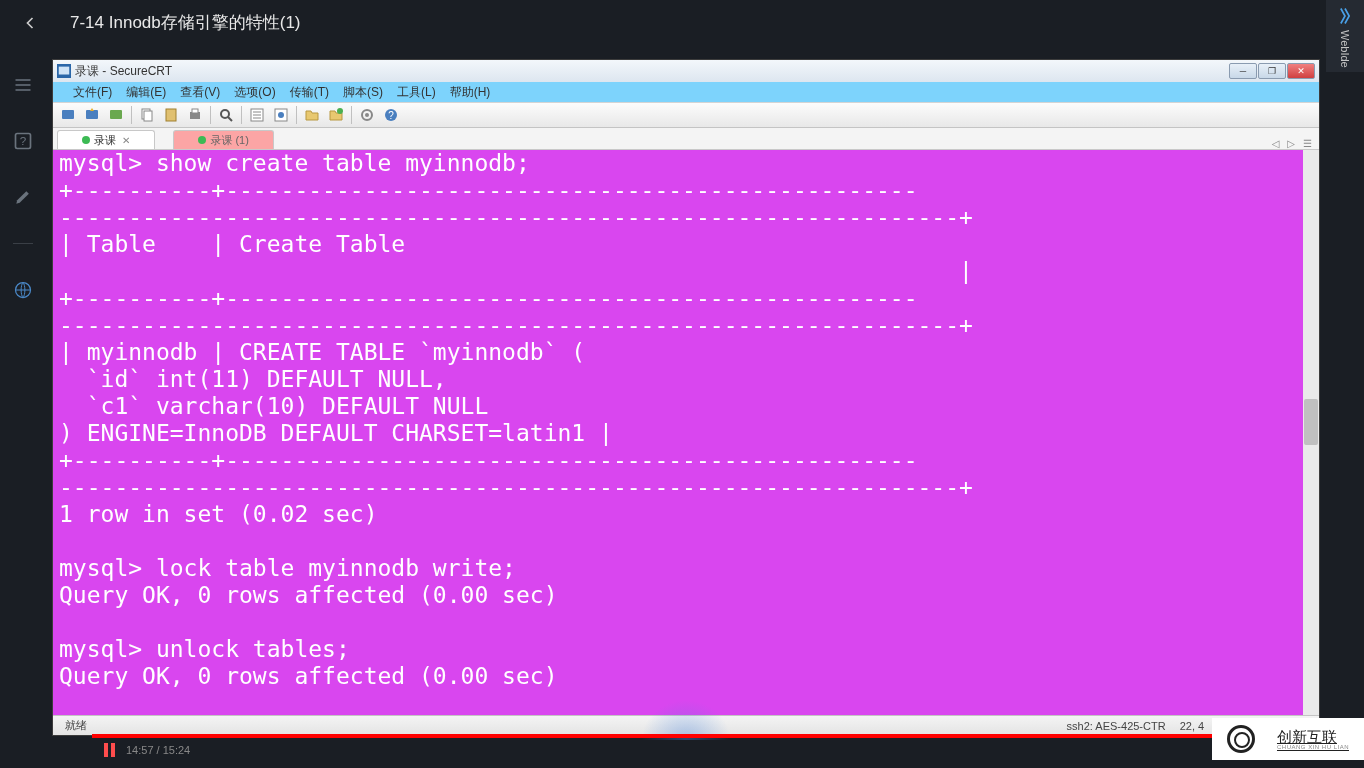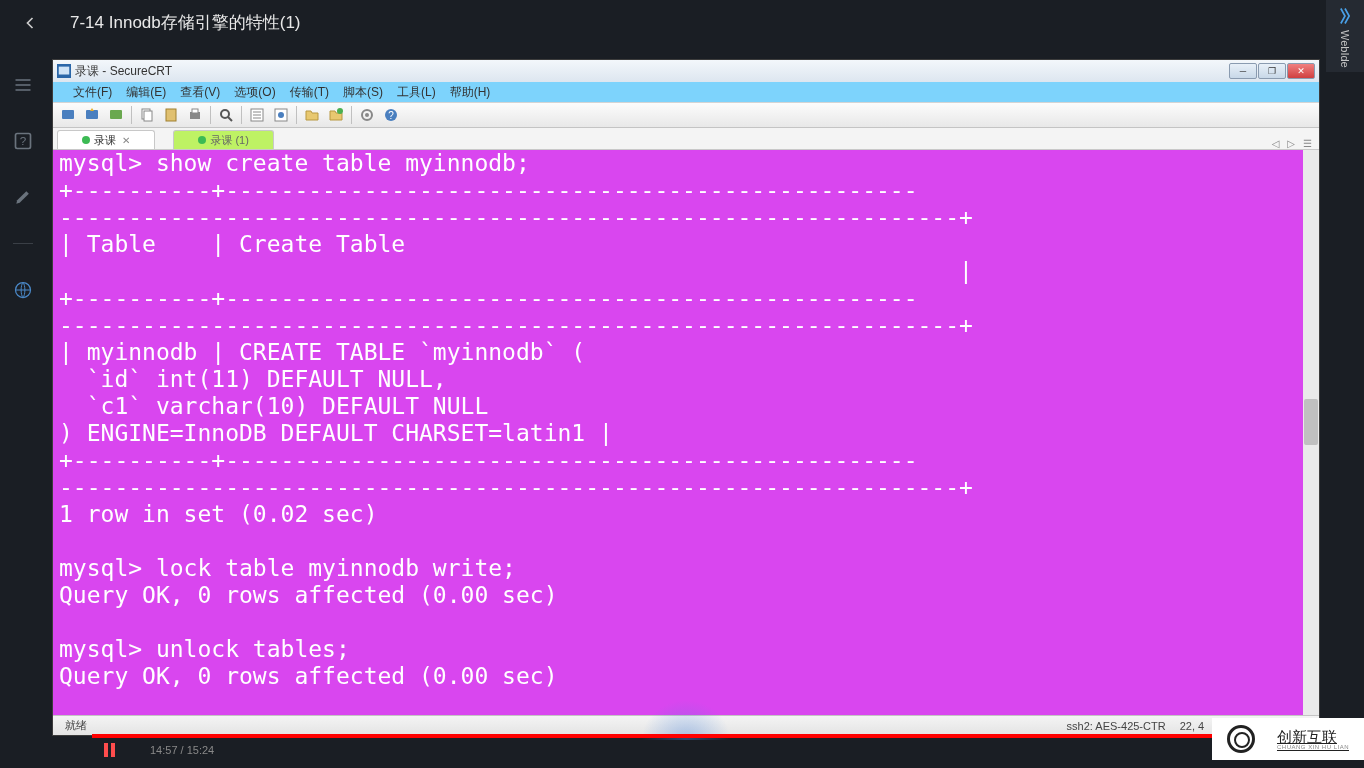--- a/index.html
+++ b/index.html
@@ -37,38 +37,38 @@
 .scrt-menubar { height: 20px; background: #7dd3fc; display: flex; align-items: center; padding: 0 16px; font-size: 12px; color: #333; gap: 6px; }
 .scrt-menubar span { cursor: pointer; padding: 0 4px; }
 
 .scrt-toolbar { height: 26px; background: linear-gradient(#fcfcfc,#e8e8e8); border-top: 1px solid #d4d4d4; border-bottom: 1px solid #c4c4c4; display: flex; align-items: center; padding: 0 4px; gap: 2px; }
 .tool-btn { width: 22px; height: 22px; display: flex; align-items: center; justify-content: center; cursor: pointer; border-radius: 2px; }
 .tool-sep { width: 1px; height: 18px; background: #c0c0c0; margin: 0 2px; }
 .tool-btn svg { width: 16px; height: 16px; }
 
 .scrt-tabs { height: 22px; background: #f4f4f4; border-bottom: 1px solid #c8c8c8; display: flex; align-items: flex-end; padding: 0 4px; font-size: 11px; }
 .scrt-tab { height: 19px; padding: 0 24px; display: flex; align-items: center; gap: 4px; border: 1px solid #c8c8c8; background: #fff; border-bottom: none; border-radius: 3px 3px 0 0; margin-right: 18px; cursor: pointer; color:#333; }
-.scrt-tab.inactive { background: #bef264; color:#666; }
+.scrt-tab.inactive { background: #fca5a5; color:#666; }
 .scrt-tab .dot { width: 8px; height: 8px; border-radius: 50%; background: #3cba54; }
 .scrt-tab .closex { font-size: 10px; color:#888; margin-left:2px; }
 .tab-nav { margin-left: auto; display:flex; gap:2px; align-items:center; }
 .tab-nav span { font-size:10px; color:#888; cursor:pointer; padding:0 3px;}
 
 .terminal { flex: 1; background: #d946ef; color: #fff; font-family: Consolas, monospace; font-size: 23px; line-height: 27px; padding: 0 6px; overflow: hidden; white-space: pre; position: relative; }
 .term-scroll { position:absolute; right:0; top:0; width:16px; height:100%; background:#eaeaea; }
 .term-scroll .thumb { position:absolute; left:1px; right:1px; top:44%; height:46px; background:#c0c0c0; border-radius:2px;}
 
 .scrt-status { height: 20px; background: linear-gradient(#f4f4f4,#e4e4e4); border-top:1px solid #c4c4c4; display:flex; align-items:center; justify-content:flex-end; padding:0 8px; font-size:11px; color:#444; gap:14px;}
 
 
 .video-bar { position: absolute; left: 46px; right: 38px; bottom: 0; height: 34px; }
 .progress-track { height: 4px; background: rgba(80,80,80,.4); position: relative; }
 .progress-fill { height: 4px; background: #ff0000; width: 97%; }
 .progress-knob { position:absolute; left:97%; top:-3px; width:10px; height:10px; background:#ff0000; border-radius:50%; transform:translateX(-50%);}
-.controls-row { height: 24px; display: flex; align-items: center; padding: 0 12px; gap: 28px; color:#ccc; font-size:12px;text-align:center;}
+.controls-row { height: 24px; display: flex; align-items: center; padding: 0 12px; gap: 4px; color:#ccc; font-size:12px;text-align:center;}
 .pause-btn { width:18px; height:18px; cursor:pointer; display:flex; gap:3px; align-items:center;}
 .pause-btn span { width:4px; height:14px; background:#ff4d4d;}
 .time-text { font-size:11px; color:#888;}
 
 
 .watermark { position:absolute; right:0; bottom:8px; width:152px; height:42px; background:#fff; display:flex; align-items:center; justify-content:center; gap:22px; font-size:14px; color:#222; z-index:20;text-decoration:underline;}
 .wm-icon { width:28px; height:28px; border:3px solid #222; border-radius:50%; position:relative;}
 .wm-icon:before { content:''; position:absolute; left:4px; top:4px; width:12px; height:12px; border:2px solid #222; border-radius:50%;}
 .wm-text { display:flex; flex-direction:column; line-height:1;}
 .wm-text .cn { font-size:15px; font-weight:500;}

